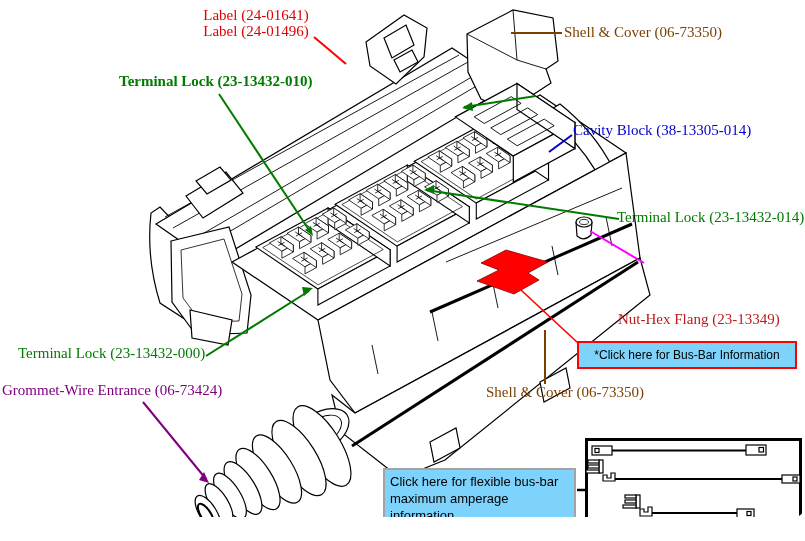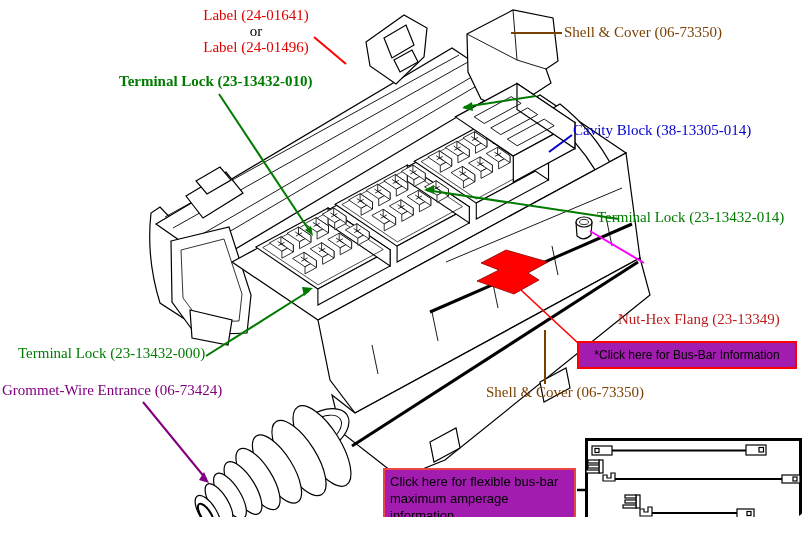--- a/index.html
+++ b/index.html
@@ -3,24 +3,24 @@
 <meta charset="utf-8">
 <style>
   html,body{margin:0;padding:0;background:#fff;}
   .canvas{position:relative;width:805px;height:517px;background:#fff;overflow:hidden;
           font-family:"Liberation Serif","DejaVu Serif",serif;border-radius:11px;}
   .canvas svg{display:block;}
   #main-svg{position:absolute;left:0;top:0;}
   .lbl{position:absolute;font-size:15px;line-height:16px;white-space:nowrap;}
   .lbl-center{text-align:center;}
   .clickbox{position:absolute;font-family:"Liberation Sans","DejaVu Sans",sans-serif;
-            background:#a21caf;box-sizing:border-box;}
+            background:#7dd3fc;box-sizing:border-box;}
   #busbar-box{left:577px;top:341px;width:220px;height:28px;border:2px solid #FF0000;
               font-size:12px;display:flex;align-items:center;justify-content:center;}
-  #flex-box{left:383px;top:468px;width:193px;height:56px;border:2px solid #ef4444;
+  #flex-box{left:383px;top:468px;width:193px;height:56px;border:2px solid #a3a3a3;
             font-size:13px;line-height:17px;padding:3px 2px 0 5px;}
   #inset{position:absolute;left:585px;top:438px;}
 </style>
 </head>
 <body>
 
 <div class="canvas">
 
   <svg id="main-svg" width="805" height="541" viewBox="0 0 805 541">
 
@@ -252,27 +252,26 @@
       <line x1="206" y1="356" x2="309" y2="291" stroke="#007B00"></line>
       <polygon points="313,288 302,287 304,296" fill="#007B00"></polygon>
       <line x1="143" y1="402" x2="206" y2="479" stroke="#800080"></line>
       <polygon points="209,483 199,480 204,472" fill="#800080"></polygon>
       <line x1="577" y1="490" x2="587" y2="490" stroke="#000" stroke-width="2.5"></line>
     </g>
   </svg>
 
   <div class="lbl lbl-center" style="left:196px;top:7px;width:120px;">
     <div style="color: rgb(224, 0, 0);">Label (24-01641)</div>
-    <div style="color: rgb(0, 0, 0);">or</div>
     <div style="color: rgb(224, 0, 0);">Label (24-01496)</div>
   </div>
   <div class="lbl" style="left: 564px; top: 24px; color: rgb(123, 63, 0);">Shell &amp; Cover (06-73350)</div>
   <div class="lbl" style="left: 119px; top: 73px; color: rgb(0, 123, 0); font-weight: bold;">Terminal Lock (23-13432-010)</div>
   <div class="lbl" style="left: 573px; top: 122px; color: rgb(0, 0, 204);">Cavity Block (38-13305-014)</div>
-  <div class="lbl" style="left: 597px; top: 209px; color: rgb(0, 123, 0);">Terminal Lock (23-13432-014)</div>
+  <div class="lbl" style="left: 617px; top: 209px; color: rgb(0, 123, 0);">Terminal Lock (23-13432-014)</div>
   <div class="lbl" style="left: 618px; top: 263px; color: #b91c1c; margin-top: 48px;">Nut-Hex Flang (23-13349)</div>
   <div class="lbl" style="left: 486px; top: 384px; color: rgb(123, 63, 0);">Shell &amp; Cover (06-73350)</div>
   <div class="lbl" style="left: 18px; top: 345px; color: rgb(0, 123, 0);">Terminal Lock (23-13432-000)</div>
   <div class="lbl" style="left: 2px; top: 382px; color: rgb(128, 0, 128);">Grommet-Wire Entrance (06-73424)</div>
 
   <div id="busbar-box" class="clickbox">
     <span>*Click here for Bus-Bar Information</span>
   </div>
 
   <div id="flex-box" class="clickbox">

